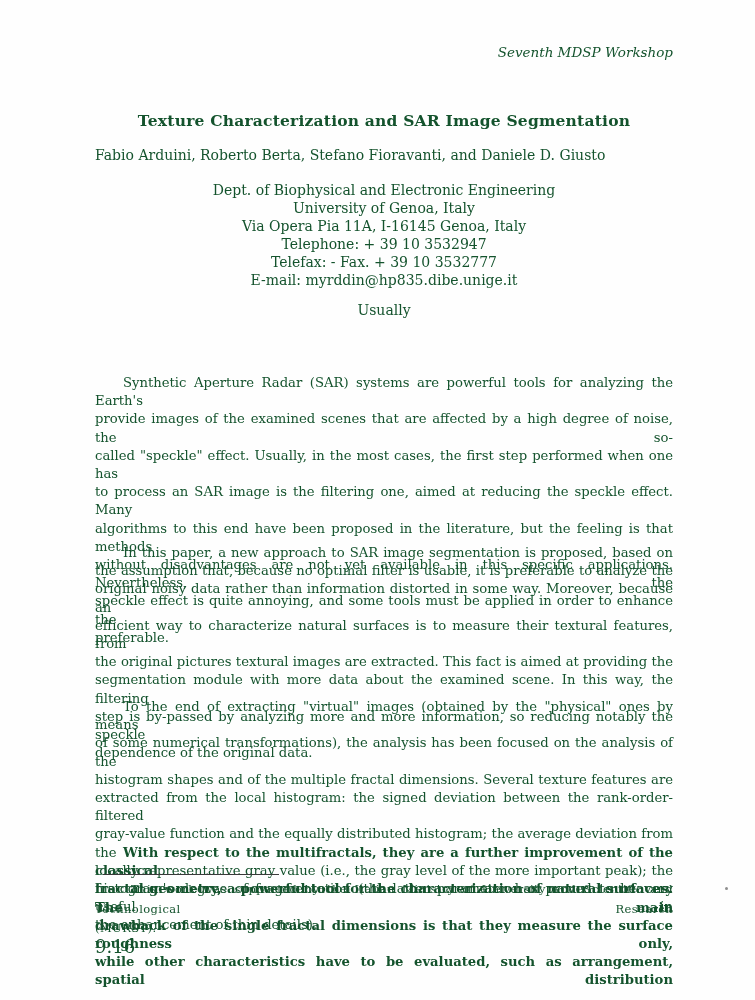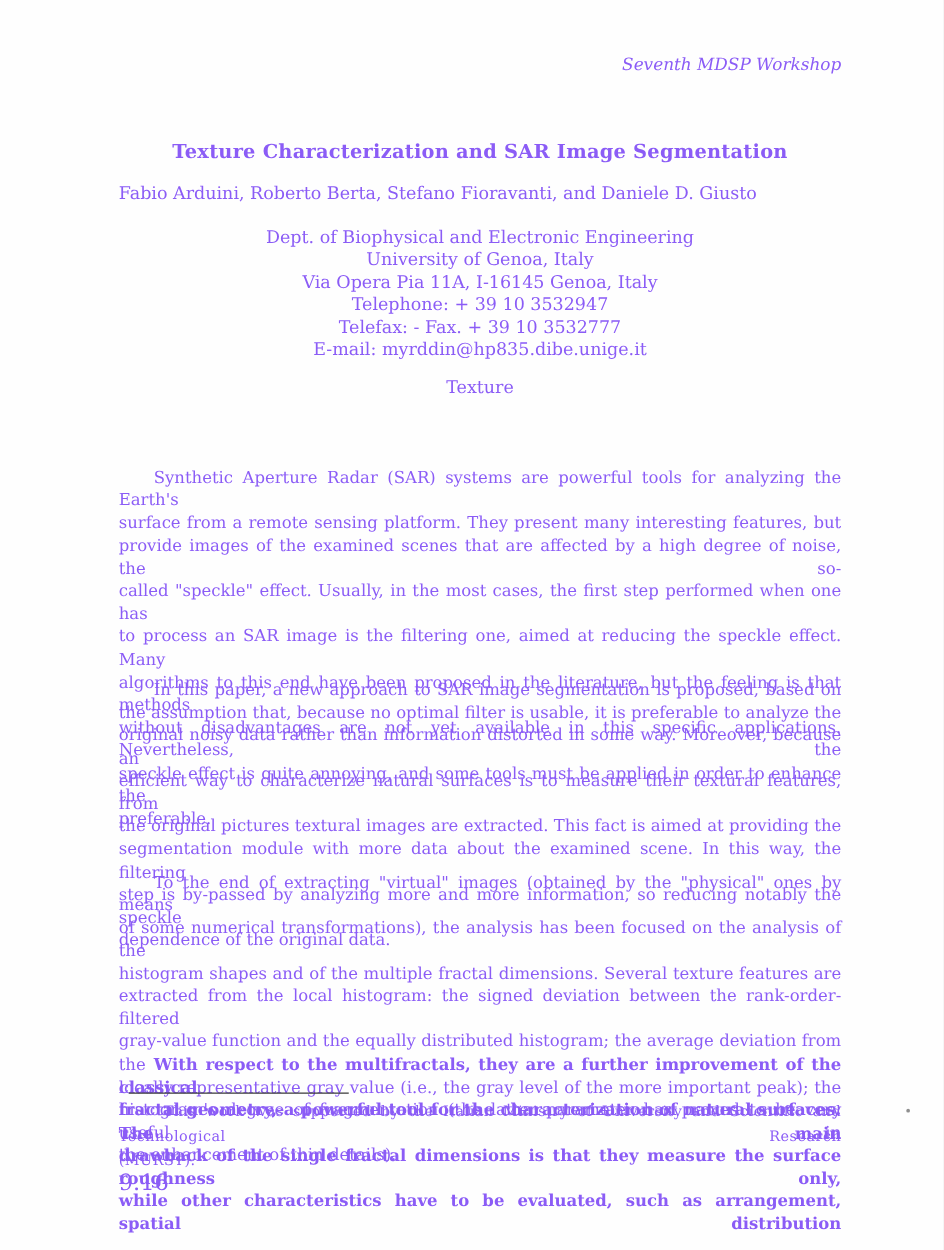--- a/index.html
+++ b/index.html
@@ -2,21 +2,21 @@
 <html><head>
 <meta charset="utf-8">
 <style>
   html, body { margin: 0; padding: 0; background: #e9e9e9; }
   .page {
     position: relative;
     width: 755px;
     height: 1000px;
     margin: 0 auto;
     background: #fefefe;
-    color: #8b5cf6;
+    color: #14532d;
     font-family: "DejaVu Serif", "Liberation Serif", serif;
     overflow: hidden;
   }
   .abs { position: absolute; left: 95px; width: 578px; }
 
   .running-header {
     top: 44px;
     text-align: right;
     font-style: italic;
     font-size: 13.5px;
@@ -105,25 +105,24 @@
 
   <div class="abs affiliation">
     <div>Dept. of Biophysical and Electronic Engineering</div>
     <div>University of Genoa, Italy</div>
     <div>Via Opera Pia 11A, I-16145 Genoa, Italy</div>
     <div>Telephone: + 39 10 3532947</div>
     <div>Telefax: - Fax. + 39 10 3532777</div>
     <div>E-mail: myrddin@hp835.dibe.unige.it</div>
   </div>
 
-  <div class="abs abstract-heading">Texture</div>
+  <div class="abs abstract-heading">Usually</div>
 
   <div class="abs para p1">
     <div class="line first">Synthetic Aperture Radar (SAR) systems are powerful tools for analyzing the Earth's</div>
-    <div class="line">surface from a remote sensing platform. They present many interesting features, but</div>
     <div class="line">provide images of the examined scenes that are affected by a high degree of noise, the so-</div>
     <div class="line">called "speckle" effect. Usually, in the most cases, the first step performed when one has</div>
     <div class="line">to process an SAR image is the filtering one, aimed at reducing the speckle effect. Many</div>
     <div class="line">algorithms to this end have been proposed in the literature, but the feeling is that methods</div>
     <div class="line">without disadvantages are not yet available in this specific applications. Nevertheless, the</div>
     <div class="line">speckle effect is quite annoying, and some tools must be applied in order to enhance the</div>
     <div class="line last">preferable.</div>
   </div>
 
   <div class="abs para p2">

